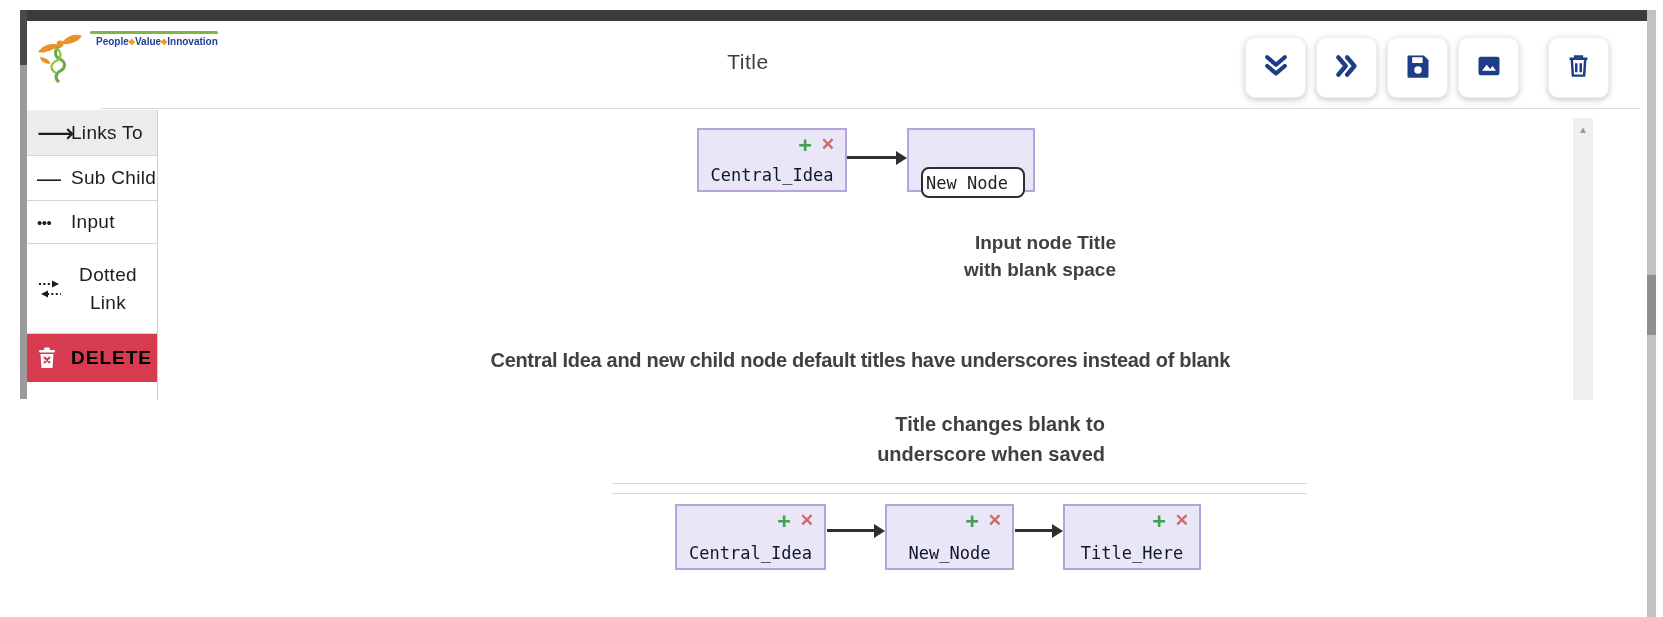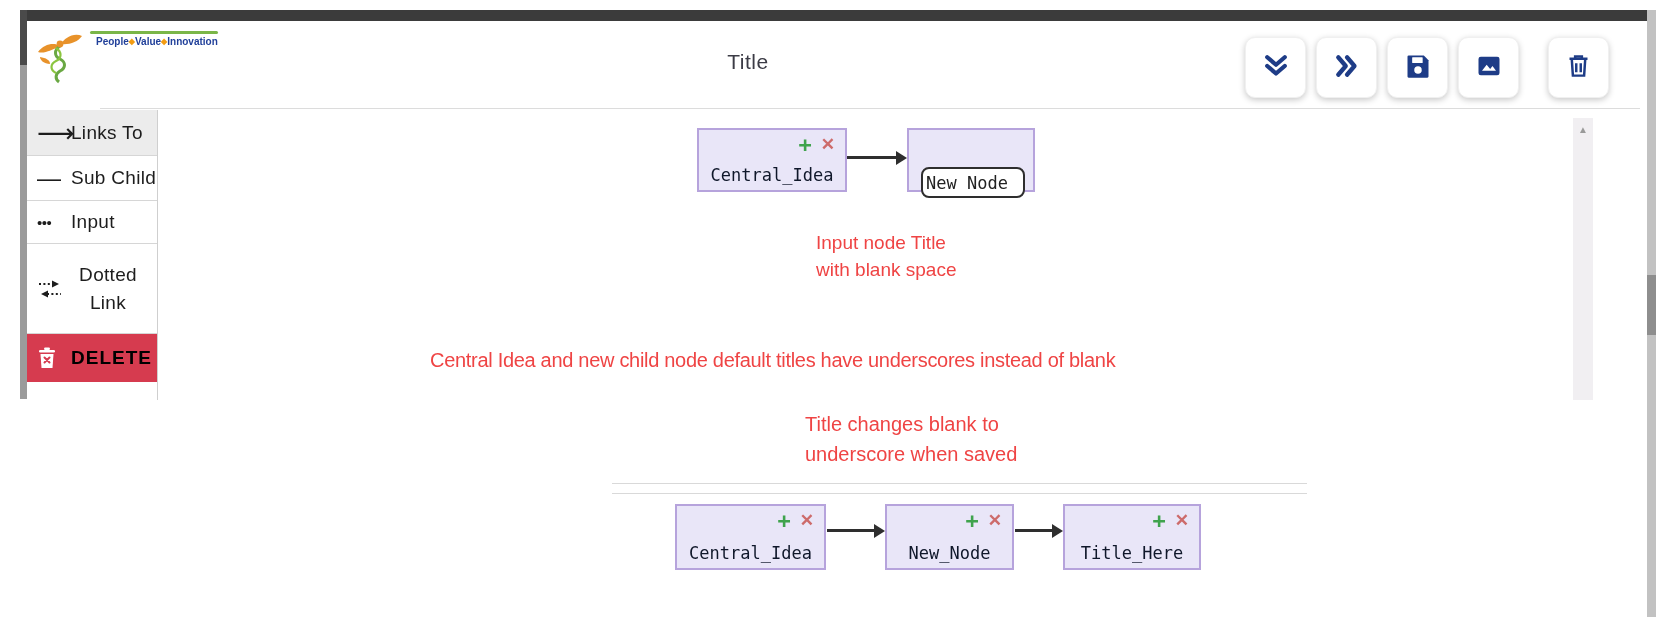--- a/index.html
+++ b/index.html
@@ -64,21 +64,21 @@
   #node-title-input { position:absolute; left:12px; top:37px; width:104px; height:31px;
                       border:2px solid #2e2e2e; border-radius:8px; background:#fff;
                       font-family:"DejaVu Sans Mono", monospace; font-size:17px; padding:0 3px; color:#222; }
 
   .link-line { position:absolute; height:3px; background:#2e2e2e; }
   .link-head { position:absolute; width:0; height:0; border-top:7px solid transparent;
                border-bottom:7px solid transparent; border-left:11px solid #2e2e2e; }
   #arrow-top-line { left:847px; top:156px; width:50px; }
   #arrow-top-head { left:896px; top:151px; }
 
-  .annotation { position:absolute; color:#ef4444; font-weight:normal; text-align:left; white-space:pre-line; }
+  .annotation { position:absolute; color:#404040; font-weight:bold; text-align:right; white-space:pre-line; }
   #annotation-1 { left:816px; top:229px; width:300px; font-size:19px; line-height:27px; }
   #annotation-2 { left:430px; top:349px; width:800px; font-size:20px; letter-spacing:-0.3px; }
   #annotation-3 { left:805px; top:409px; width:300px; font-size:20px; line-height:30px; }
 
   .thin-rule { position:absolute; left:612px; width:695px; height:1px; background:#d9d9d9; }
   #rule-1 { top:483px; } #rule-2 { top:493px; }
 
   #node-bot-1 { left:675px; top:504px; width:151px; height:66px; }
   #node-bot-2 { left:885px; top:504px; width:129px; height:66px; }
   #node-bot-3 { left:1063px; top:504px; width:138px; height:66px; }

